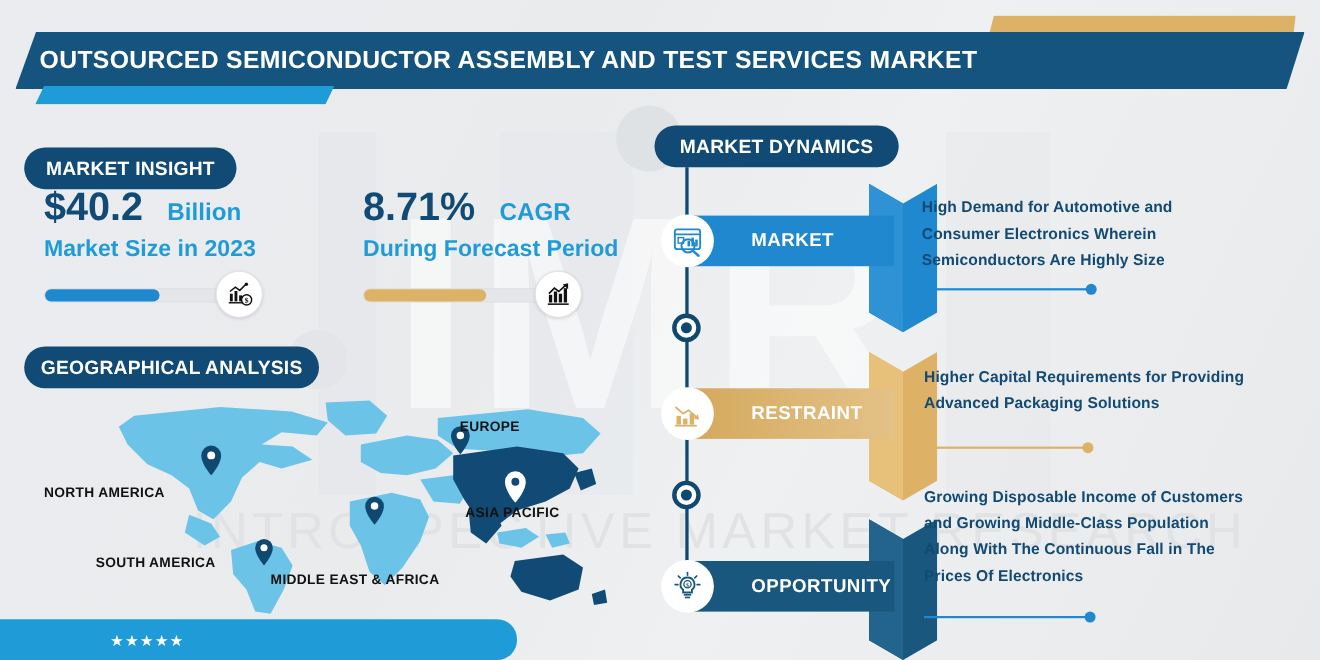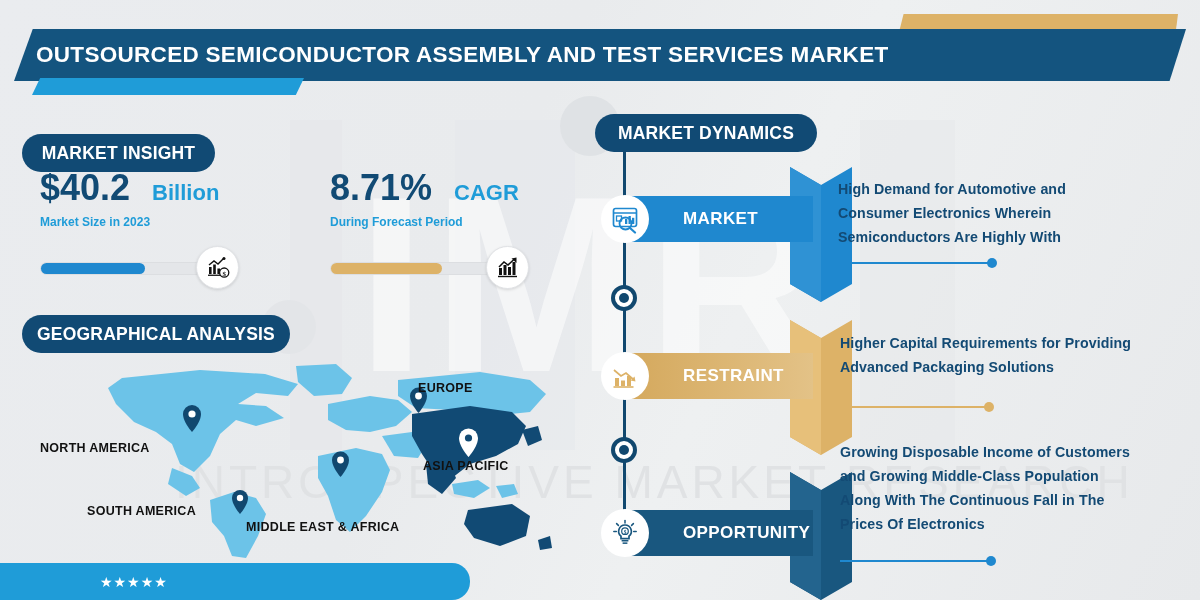--- a/index.html
+++ b/index.html
@@ -56,21 +56,21 @@
     font-size:17.5px; font-weight:bold; letter-spacing:.2px; height:38px;
   }
   #pill-insight{ left:22px; top:114px; width:193px;margin-top:20px; }
   #pill-geo    { left:22px; top:315px; width:268px; }
   #pill-dyn    { left:595px; top:114px; width:222px;justify-content:center; }
 
   
   .stat{ position:absolute; }
   .stat .big{ font-size:36px; font-weight:bold; color:#114a74; line-height:1; }
   .stat .big em{ font-style:normal; font-size:22px; color:#1f9cd8; font-weight:bold;margin-left:12px; }
-  .stat .sub{ font-size:12px; color:#1f9cd8; font-weight:bold; margin-top:9px; }
+  .stat .sub{ font-size:21px; color:#1f9cd8; font-weight:bold; margin-top:9px; }
   .meter{ position:absolute; height:13px; width:170px; border-radius:7px;
           background:#e4e6e9; border:1px solid #dcdee1; }
   .meter > i{ display:block; height:100%; border-radius:7px; }
   .meter-rail{ position:absolute; height:1px; background:#d3d6da; width:60px; }
   .icon-circle{
     position:absolute; width:43px; height:43px; border-radius:50%;
     background:#fff; border:1px solid #e0e2e5;
     box-shadow:0 1px 3px rgba(0,0,0,.13);
     display:flex; align-items:center; justify-content:center;
   }
@@ -280,21 +280,21 @@
         <rect x="6.5" y="12" width="5" height="5" fill="none" stroke="#1f88cf" stroke-width="1.3"></rect>
         <rect x="15" y="15" width="2.3" height="5" fill="#1f88cf"></rect>
         <rect x="18.5" y="12" width="2.3" height="8" fill="#1f88cf"></rect>
         <rect x="22" y="13.8" width="2.3" height="6.2" fill="#1f88cf"></rect>
         <circle cx="15.5" cy="19.5" r="6" fill="none" stroke="#1f88cf" stroke-width="1.8"></circle>
         <line x1="20" y1="24" x2="25" y2="28.5" stroke="#1f88cf" stroke-width="2.2" stroke-linecap="round"></line>
       </svg>
     </div>
     <span class="lbl">MARKET</span>
   </div>
-  <div class="dyn-text" style="left:838px;top:177px;width:300px;">High Demand for Automotive and Consumer Electronics Wherein Semiconductors Are Highly With</div>
+  <div class="dyn-text" style="left:838px;top:177px;width:300px;">High Demand for Automotive and Consumer Electronics Wherein Semiconductors Are Highly Size</div>
   <div class="lead" style="left:838px;top:262px;width:155px;background:#1f88cf;">
       <i style="background:#1f88cf;"></i>
     </div>
 
   <div class="chevron" style="left:790px;top:320px;height:135px;">
     <svg width="62" height="135" viewBox="0 0 62 135" aria-hidden="true">
       <polygon points="0,0 31,18 62,0 62,117 31,135 0,117" fill="#ddb267"></polygon>
       <polygon points="0,0 31,18 31,135 0,117" fill="#e7c07a"></polygon>
     </svg>
   </div>

